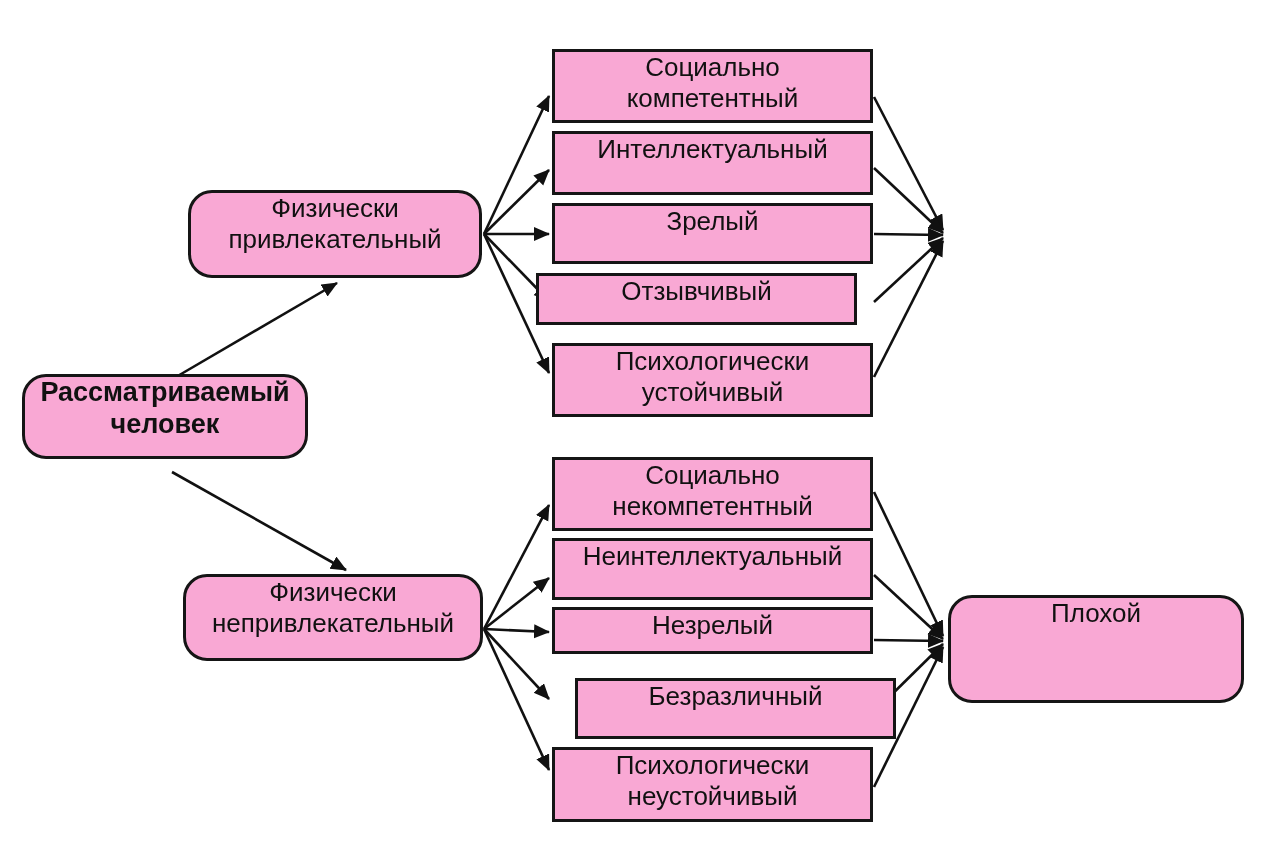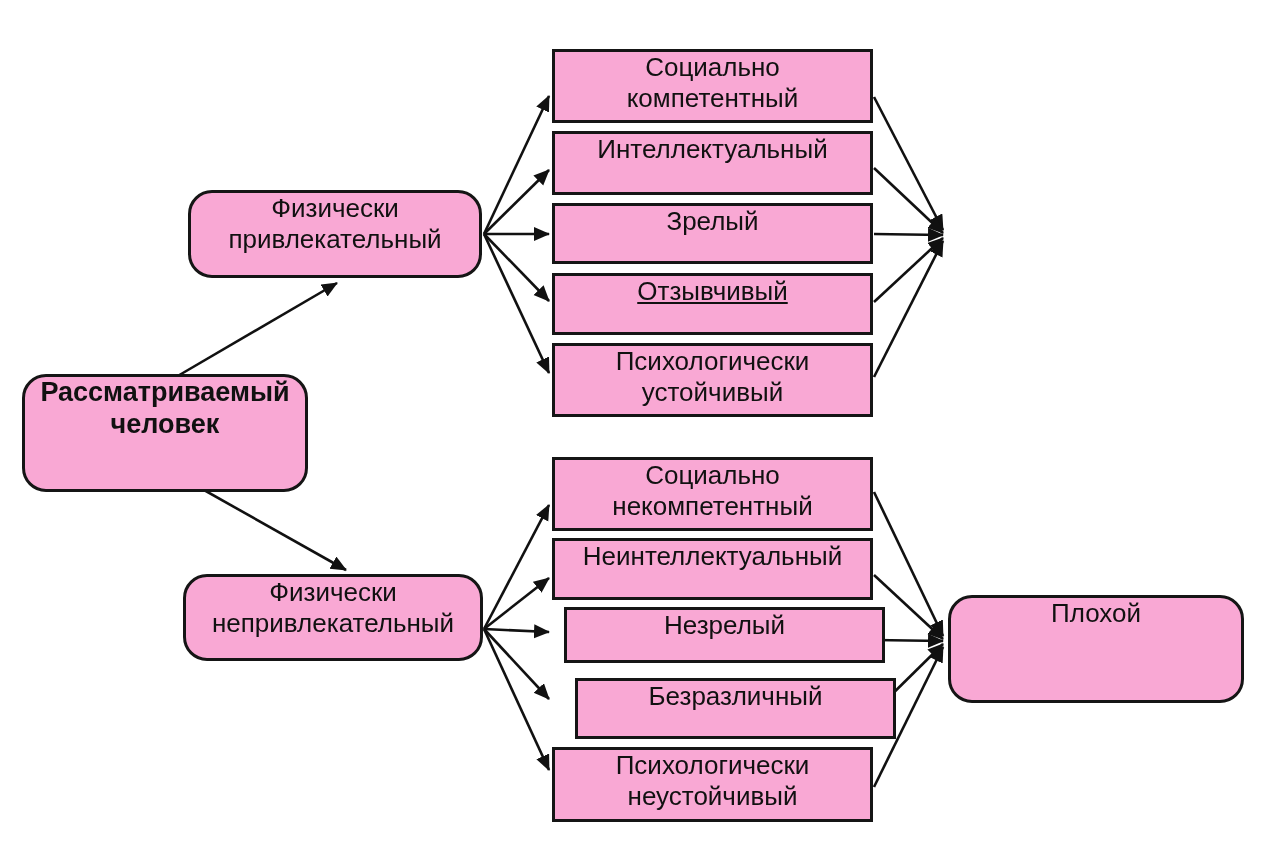--- a/index.html
+++ b/index.html
@@ -84,21 +84,21 @@
     <line x1="484" y1="629" x2="549" y2="699" marker-end="url(#ah)"></line>
     <line x1="484" y1="629" x2="549" y2="770" marker-end="url(#ah)"></line>
 
     <line x1="874" y1="492" x2="943" y2="636" marker-end="url(#ah)"></line>
     <line x1="874" y1="575" x2="943" y2="639" marker-end="url(#ah)"></line>
     <line x1="874" y1="640" x2="943" y2="641" marker-end="url(#ah)"></line>
     <line x1="874" y1="712" x2="943" y2="644" marker-end="url(#ah)"></line>
     <line x1="874" y1="787" x2="943" y2="647" marker-end="url(#ah)"></line>
   </svg>
 
-  <div class="node rounded bold" style="left:22px; top:374px; width:286px; height:118px;">
+  <div class="node rounded bold" style="left:22px; top:374px; width:286px; height:85px;">
     <span class="lbl">Рассматриваемый
 человек</span>
   </div>
 
   <div class="node rounded" style="left:188px; top:190px; width:294px; height:88px;">
     <span class="lbl">Физически
 привлекательный</span>
   </div>
 
   <div class="node rounded" style="left:183px; top:574px; width:300px; height:87px;">
@@ -114,36 +114,36 @@
   <div class="node" style="left:552px; top:49px; width:321px; height:74px;">
     <span class="lbl">Социально
 компетентный</span>
   </div>
   <div class="node" style="left:552px; top:203px; width:321px; height:61px;">
     <span class="lbl">Зрелый</span>
   </div>
   <div class="node" style="left:552px; top:131px; width:321px; height:64px;">
     <span class="lbl">Интеллектуальный</span>
   </div>
-  <div class="node" style="left:552px; top:273px; width:321px; height:62px;text-decoration:underline;">
+  <div class="node" style="left:536px; top:273px; width:321px; height:52px;">
     <span class="lbl">Отзывчивый</span>
   </div>
   <div class="node" style="left:552px; top:343px; width:321px; height:74px;">
     <span class="lbl">Психологически
 устойчивый</span>
   </div>
 
   <div class="node" style="left:552px; top:457px; width:321px; height:74px;">
     <span class="lbl">Социально
 некомпетентный</span>
   </div>
   <div class="node" style="left:552px; top:538px; width:321px; height:62px;">
     <span class="lbl">Неинтеллектуальный</span>
   </div>
-  <div class="node" style="left:564px; top:607px; width:321px; height:56px;">
+  <div class="node" style="left:552px; top:607px; width:321px; height:47px;">
     <span class="lbl">Незрелый</span>
   </div>
   <div class="node" style="left:552px; top:678px; width:321px; height:61px;margin-left:23px;">
     <span class="lbl">Безразличный</span>
   </div>
   <div class="node" style="left:552px; top:747px; width:321px; height:75px;">
     <span class="lbl">Психологически
 неустойчивый</span>
   </div>
 

